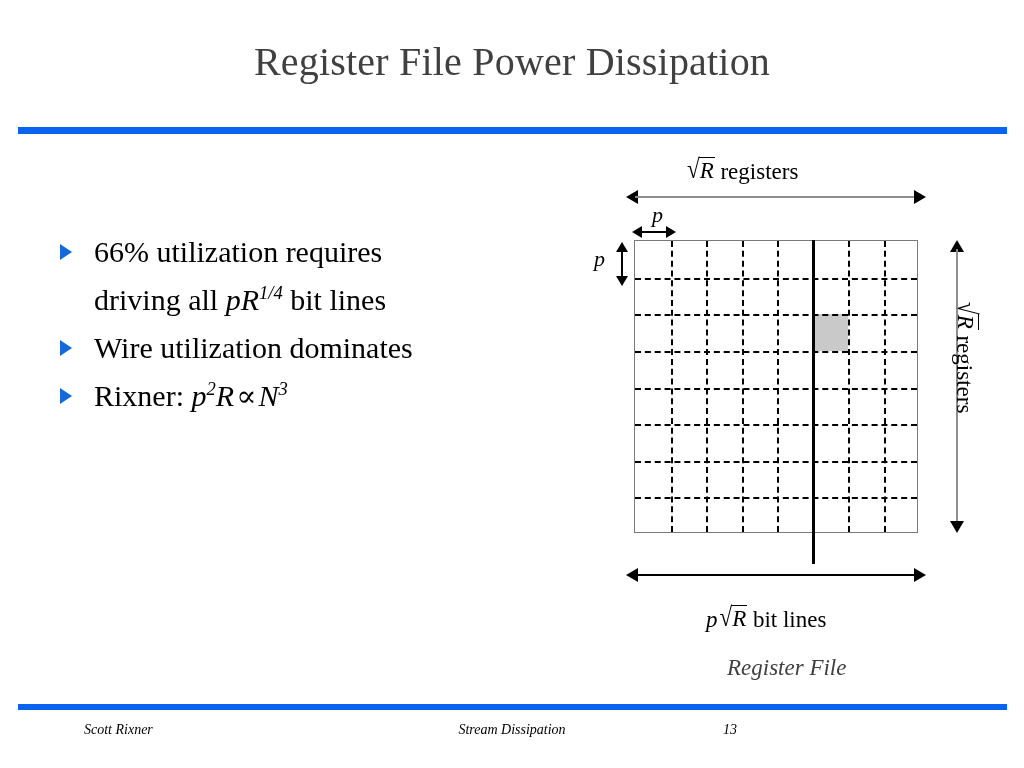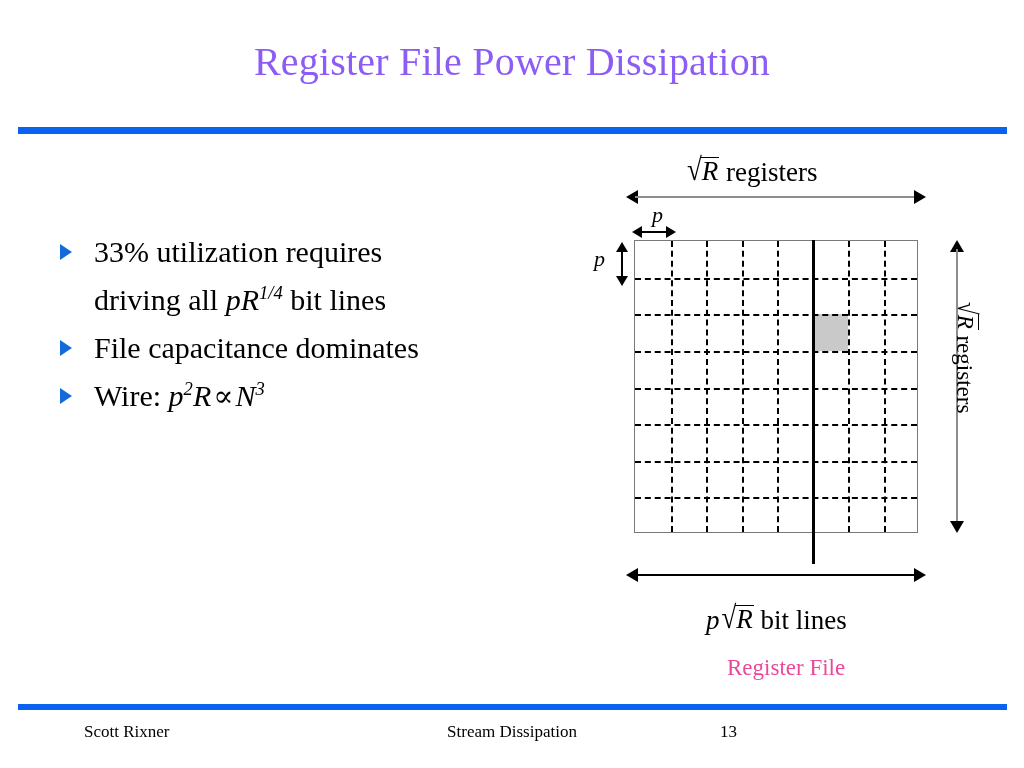--- a/index.html
+++ b/index.html
@@ -24,21 +24,21 @@
   #title {
     position: absolute;
     left: 0;
     top: 38px;
     width: 1024px;
     text-align: center;
     font-size: 40px;
     line-height: 48px;
     font-weight: normal;
     letter-spacing: 0.2px;
-    color: #8b5cf6;
+    color: #404040;
     white-space: nowrap;
   }
 
   
   .rule {
     position: absolute;
     left: 18px;
     width: 989px;
     height: 7px;
     background: #0a62f0;
@@ -191,34 +191,35 @@
   .harrow.small .head-l { border-top-width: 6px; border-bottom-width: 6px; border-right-width: 10px; }
   .harrow.small .head-r { border-top-width: 6px; border-bottom-width: 6px; border-left-width: 10px; }
   .varrow.small { width: 12px; }
   .varrow.small .shaft { top: 8px; bottom: 8px; left: 5px; width: 2px; background: #000; }
   .varrow.small .head-t { border-left-width: 6px; border-right-width: 6px; border-bottom-width: 10px; }
   .varrow.small .head-b { border-left-width: 6px; border-right-width: 6px; border-top-width: 10px; }
 
   
   .dlabel {
     position: absolute;
-    font-size: 27px;
+    font-size: 23px;
     line-height: 26px;
     color: #000000;
     white-space: nowrap;
   }
   .dlabel.small-p {
     font-size: 22px;
     font-style: italic;
   }
   #label-rf {
     position: absolute;
-    color: #ec4899;
+    color: #404040;
     font-size: 23px;
     white-space: nowrap;
+    font-style: italic;
   }
   #label-right {
     position: absolute;
     transform-origin: 0 0;
     transform: rotate(90deg);
     font-size: 23px;
     white-space: nowrap;
   }
 
   
@@ -244,55 +245,56 @@
     top: -1px;
   }
 
   
   #footer {
     position: absolute;
     left: 0;
     top: 722px;
     width: 822px;
     height: 26px;
-    font-size: 17px;
+    font-size: 14px;
     color: #000000;
+    font-style: italic;
   }
   #footer-left   { position: absolute; left: 84px;  top: 0; }
   #footer-center { position: absolute; left: 0; top: 0; width: 1024px; text-align: center; }
   #footer-right  { position: absolute; right: 85px; top: 0; margin-left: 8px; }
 </style>
 </head>
 <body>
 
 <div id="slide">
 
   <div id="title">Register File Power Dissipation</div>
 
   <div id="rule-top" class="rule"></div>
   <div id="rule-bottom" class="rule"></div>
 
   <div id="bullets">
 
     <div class="bullet-row">
       <span class="bullet-marker"></span>
-      <span>33% utilization requires</span>
+      <span>66% utilization requires</span>
     </div>
     <div class="bullet-cont">
       <span>driving all </span><span class="it">p</span><span class="it">R</span><sup class="frac">1/4</sup><span> bit lines</span>
     </div>
 
     <div class="bullet-row">
       <span class="bullet-marker"></span>
-      <span>File capacitance dominates</span>
+      <span>Wire utilization dominates</span>
     </div>
 
     <div class="bullet-row">
       <span class="bullet-marker"></span>
-      <span>Wire: </span><span class="it">p</span><sup class="pw">2</sup><span class="it">R</span><span class="prop">∝</span><span class="it">N</span><sup class="pw">3</sup>
+      <span>Rixner: </span><span class="it">p</span><sup class="pw">2</sup><span class="it">R</span><span class="prop">∝</span><span class="it">N</span><sup class="pw">3</sup>
     </div>
   </div>
 
   <div id="diagram">
 
     <div class="dlabel" style="left:125px; top:8px;">
       <span class="sqrt"><span class="radsym">√</span><span class="radband">R</span></span><span> registers</span>
     </div>
 
     <div class="harrow" style="left:66px; top:40px; width:300px;">

